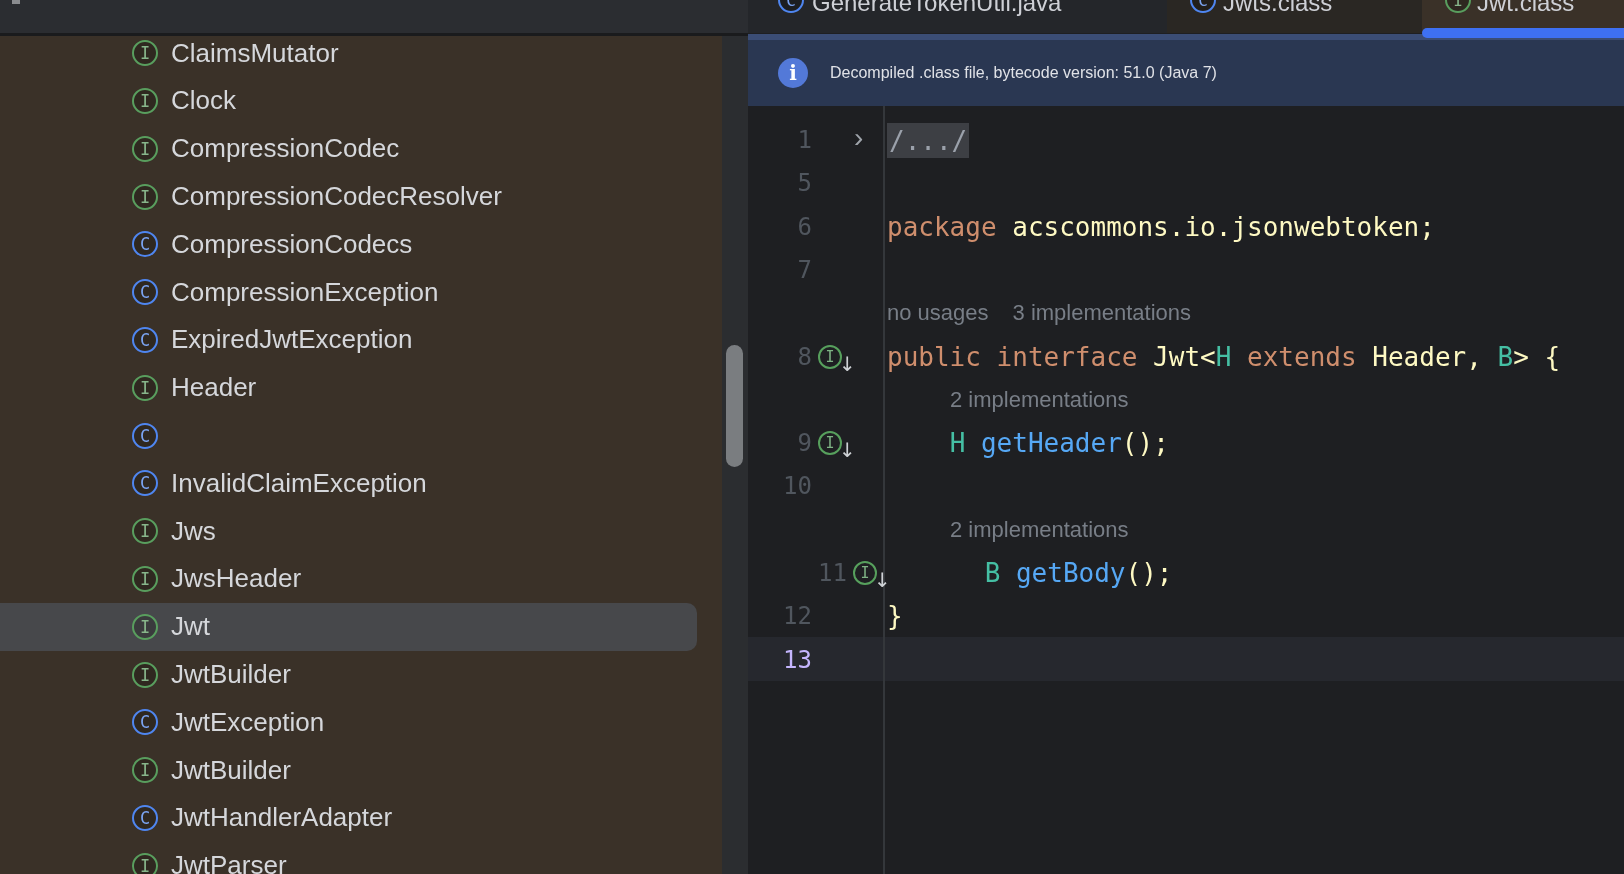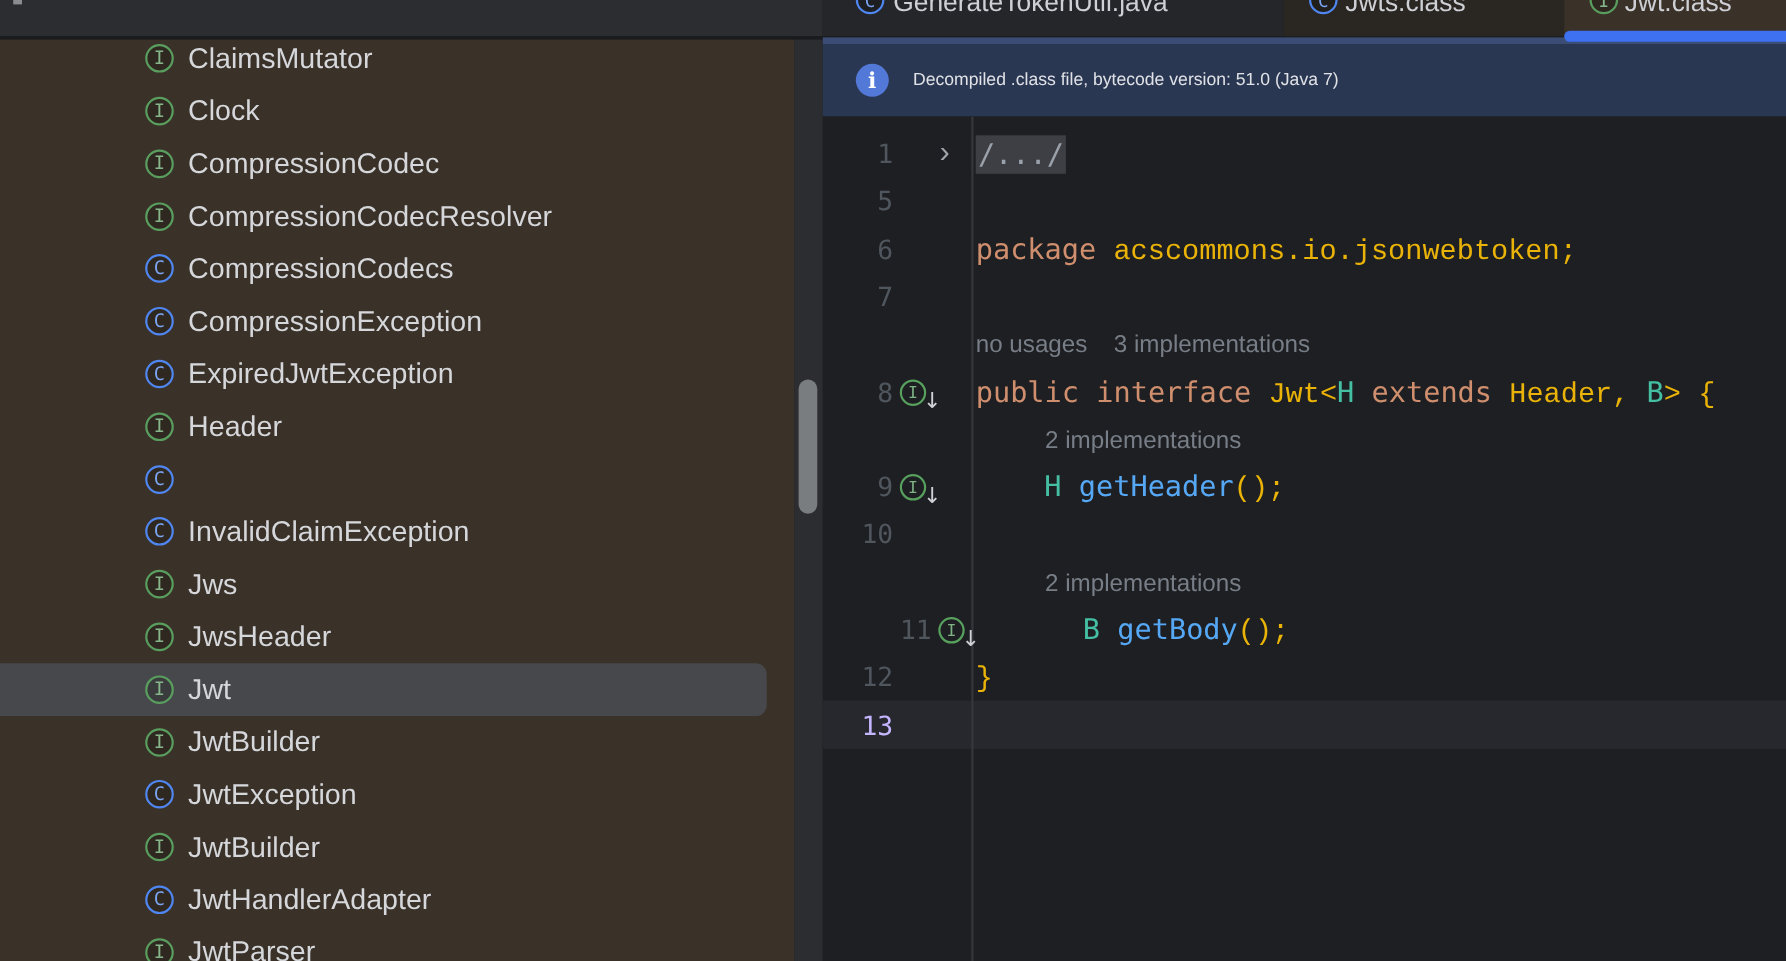--- a/index.html
+++ b/index.html
@@ -60,21 +60,21 @@
          border-radius:50%;box-sizing:border-box;color:#7fb385;display:flex;align-items:center;
          justify-content:center;font-family:"DejaVu Sans Mono",monospace;font-size:15px;z-index:2;}
   .garrow{position:absolute;left:91px;top:17px;color:#ced1d5;font-size:20px;z-index:2;
           font-family:"DejaVu Sans",sans-serif;}
   .fold-arrow{position:absolute;left:106px;top:4px;color:#9fa4ab;font-size:28px;}
   .fold-chip{position:absolute;left:139px;top:5px;height:35px;background:#3d3f44;color:#9ba1ab;
              font-family:"DejaVu Sans Mono",monospace;font-size:26px;display:flex;align-items:center;
              padding:0 2px;}
   .codeline{position:absolute;left:139px;top:0;height:44px;line-height:44px;white-space:pre;
             font-family:"DejaVu Sans Mono",monospace;font-size:26px;z-index:2;}
-  .kw{color:#cf8e6d;} .pl{color:#eab308;font-family:Liberation Mono, monospace;} .tp{color:#45bfa4;} .mt{color:#56a8f5;}
+  .kw{color:#cf8e6d;} .pl{color:#fef9c3;} .tp{color:#45bfa4;} .mt{color:#56a8f5;}
   .inlay{position:absolute;top:0;height:44px;display:flex;align-items:center;gap:24px;
          font-size:22px;color:#787e87;white-space:nowrap;}
 </style>
 </head>
 <body>
 
 <div class="stage">
 
   <div class="panel-header">
     <div class="speck"></div>

